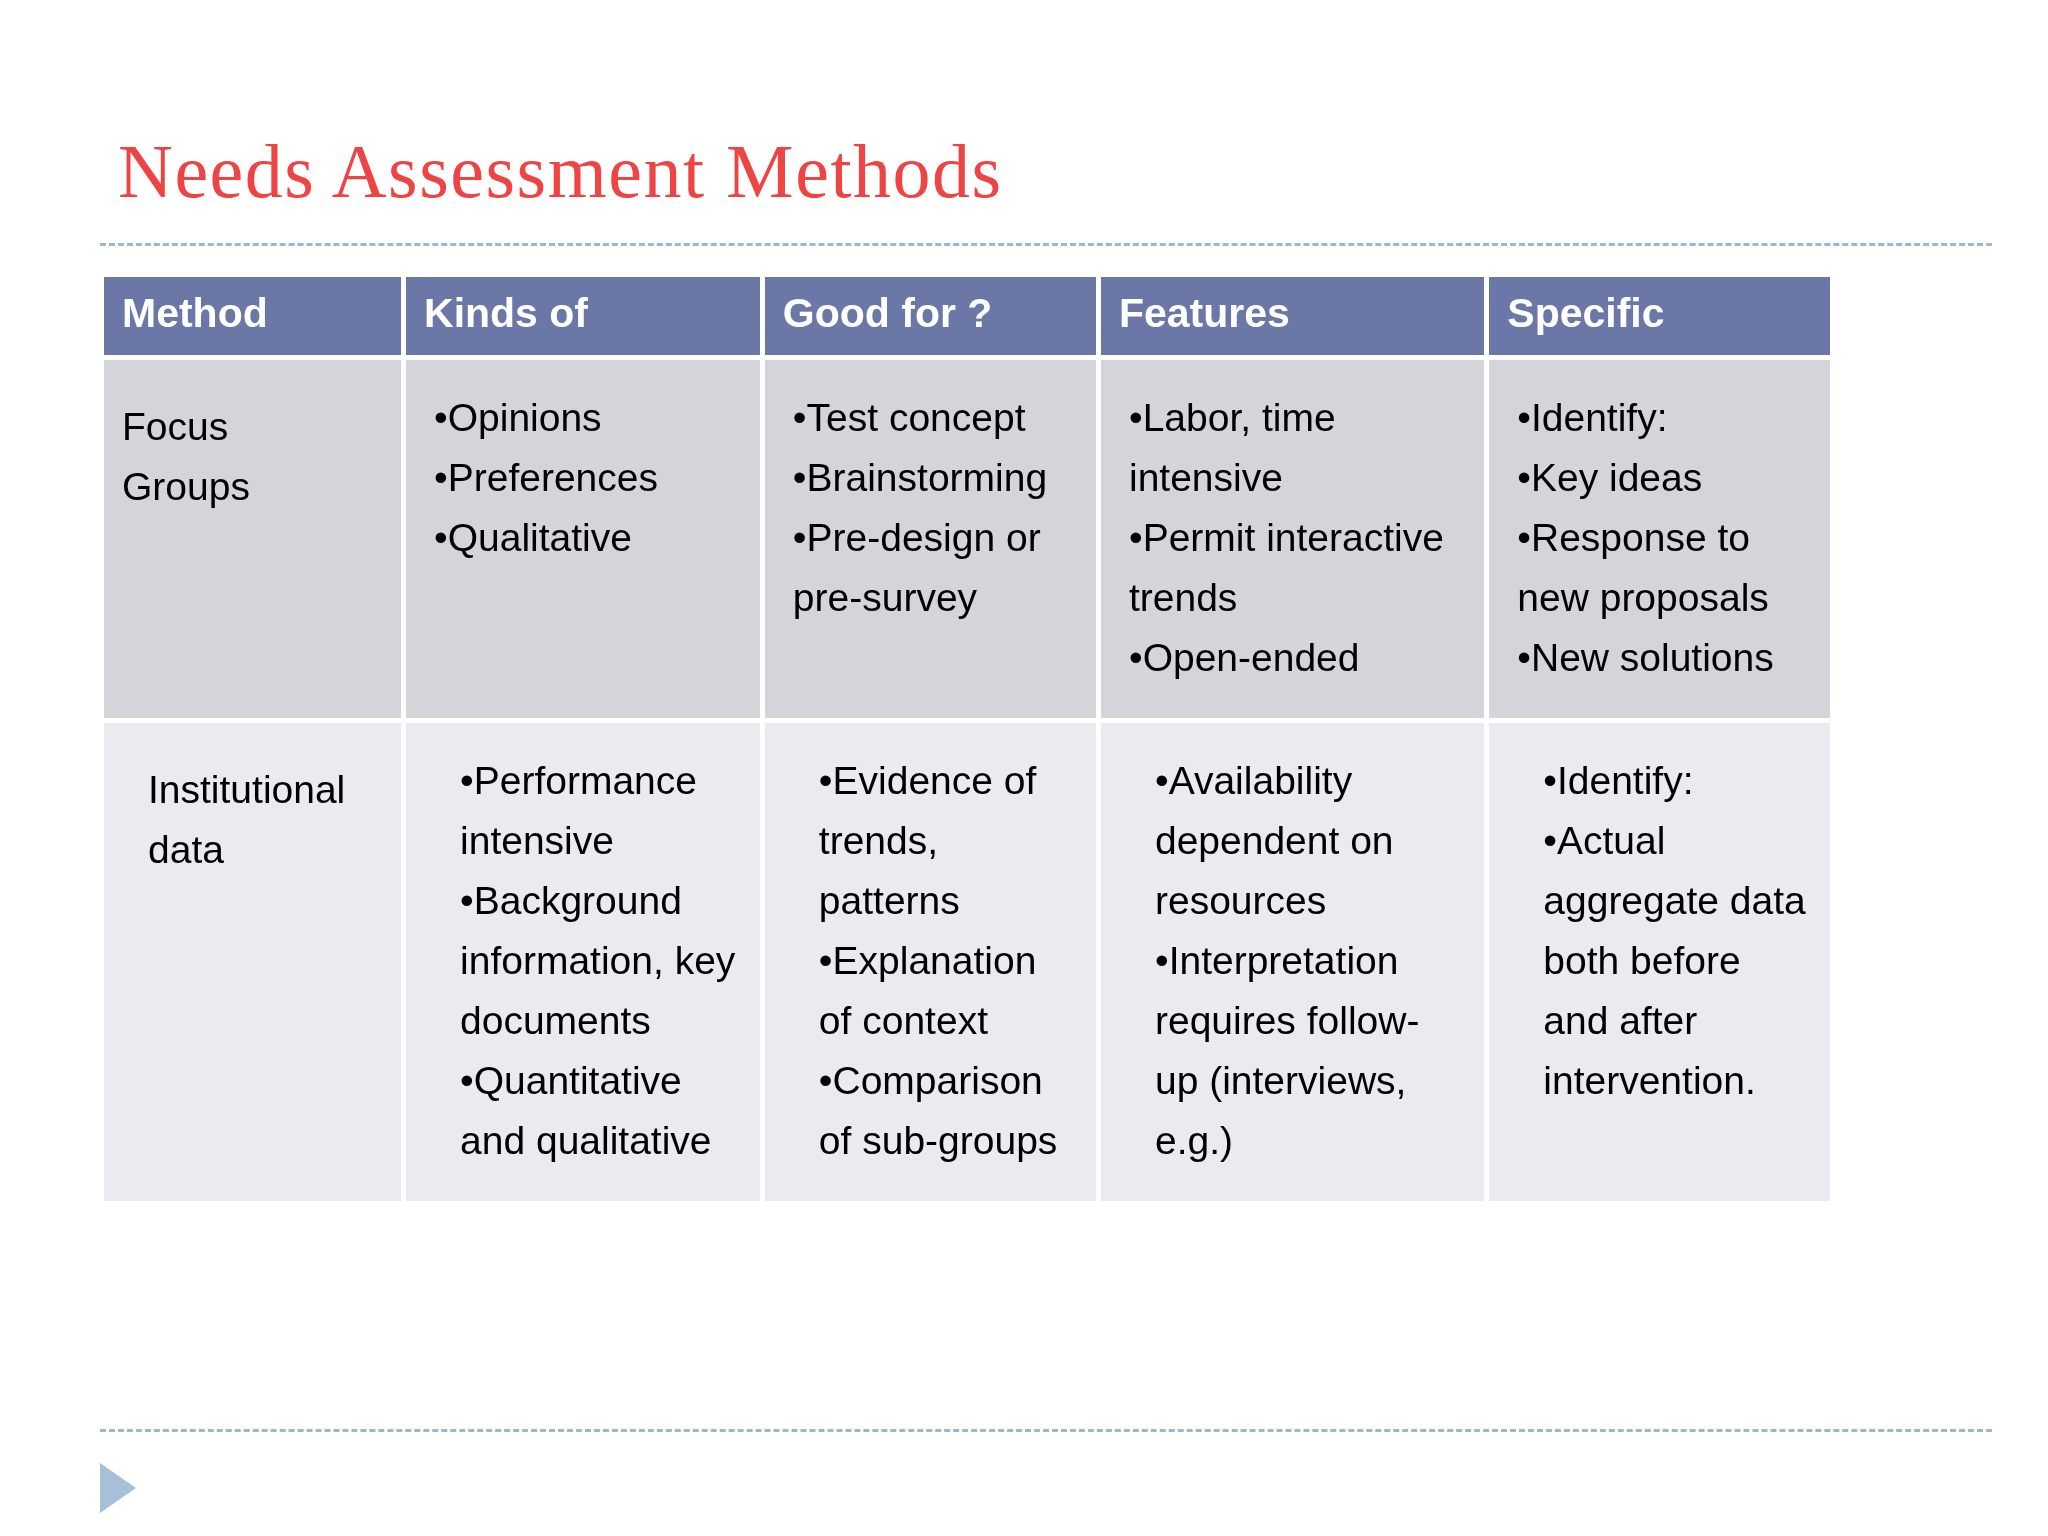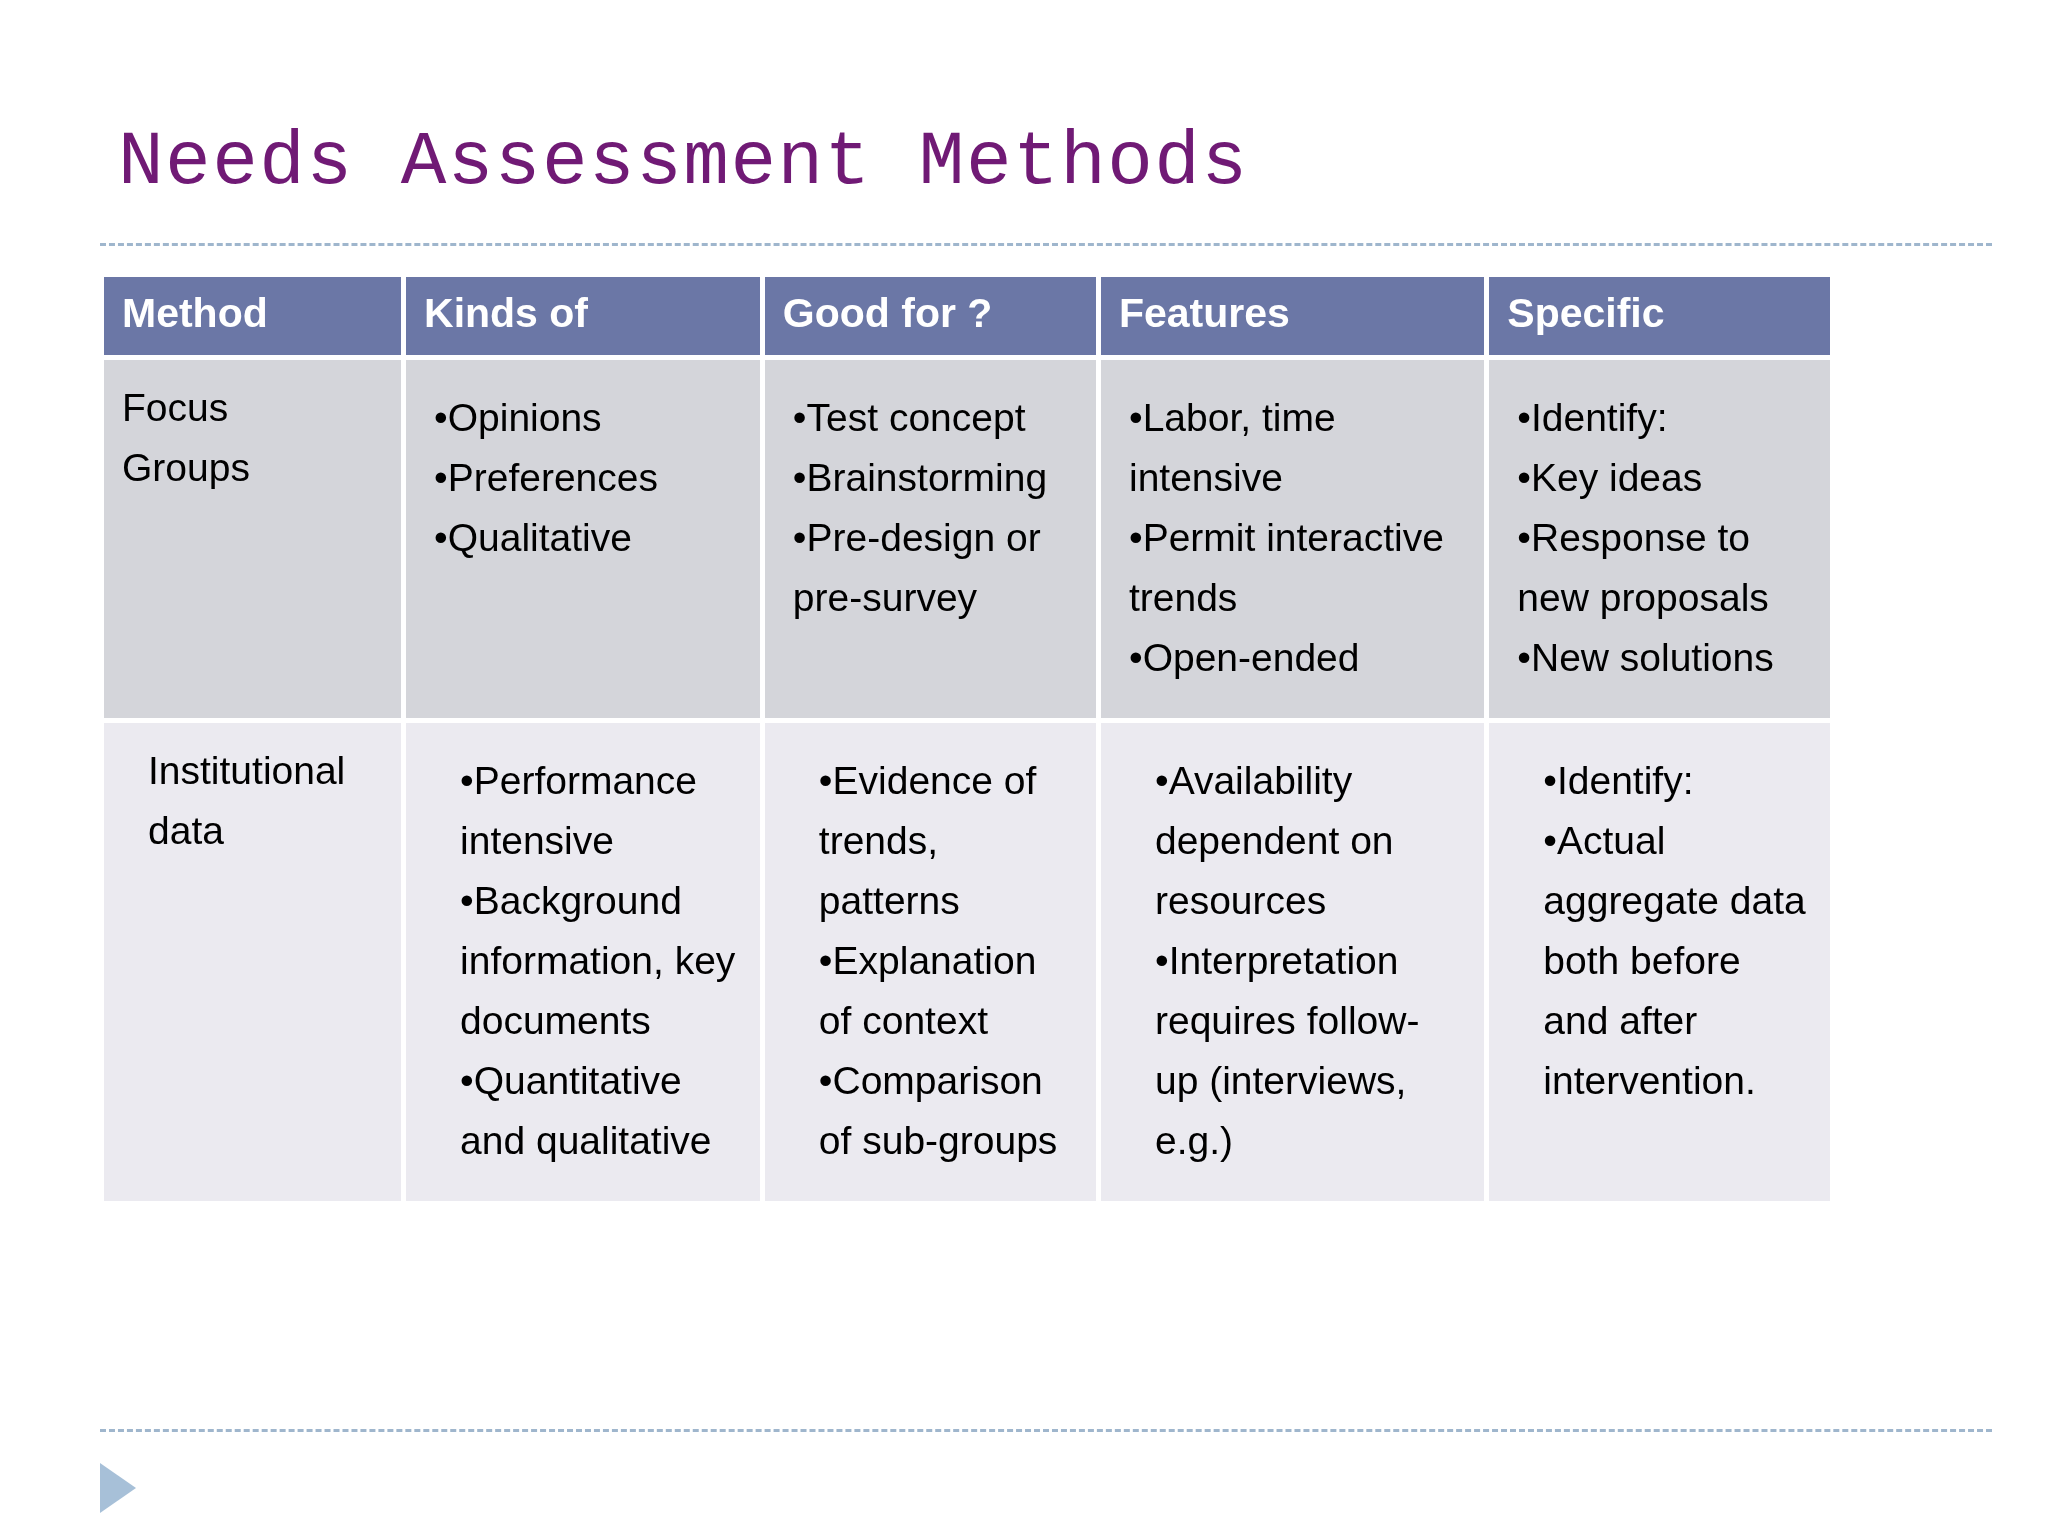--- a/index.html
+++ b/index.html
@@ -19,25 +19,25 @@
   .slide {
     position: absolute;
     inset: 0;
     background: #ffffff;
   }
 
   
   .slide-title {
     position: absolute;
     left: 118px;
-    top: 120px;
-    font-family: Liberation Mono, monospace;
+    top: 128px;
+    font-family: Liberation Serif, serif;
     font-size: 76px;
     line-height: 86px;
-    color: #701a75;
+    color: #ef4444;
     letter-spacing: 1.5px;
     white-space: nowrap;
   }
 
   
   .rule-dashed {
     position: absolute;
     left: 100px;
     right: 56px;
     height: 0;
@@ -98,21 +98,21 @@
   }
 
   tbody td {
     font-size: 39px;
     line-height: 60px;
     padding: 18px 14px 20px 18px;
   }
   tbody tr.row-a td { background: #d4d5da; }
   tbody tr.row-b td { background: #ebeaf0; }
 
-  .cell-plain { white-space: pre-line; }
+  .cell-plain { white-space: pre-line; margin-top: 19px; }
 
   ul.bullets {
     list-style: none;
     margin: 10px;
     padding: 0;
   }
   ul.bullets li {
     margin: 0;
     padding: 0;
     text-indent: 0;

